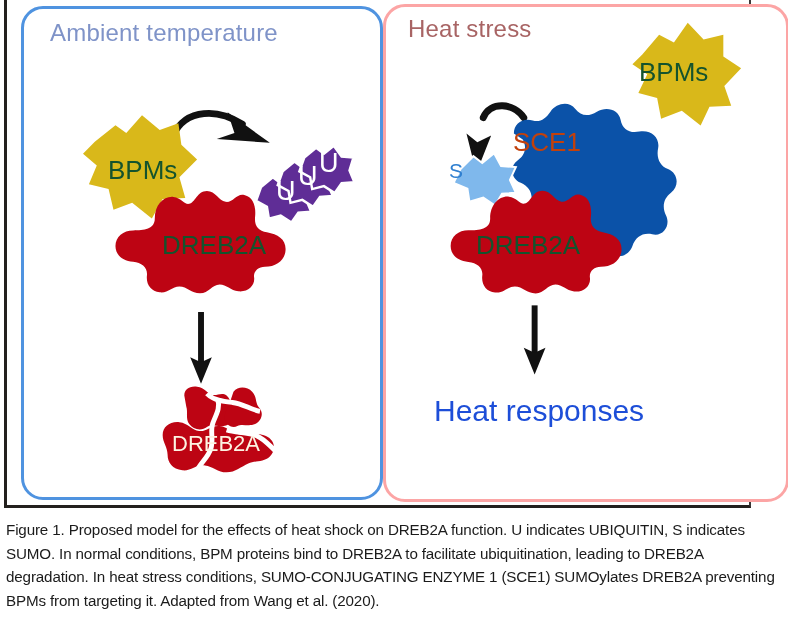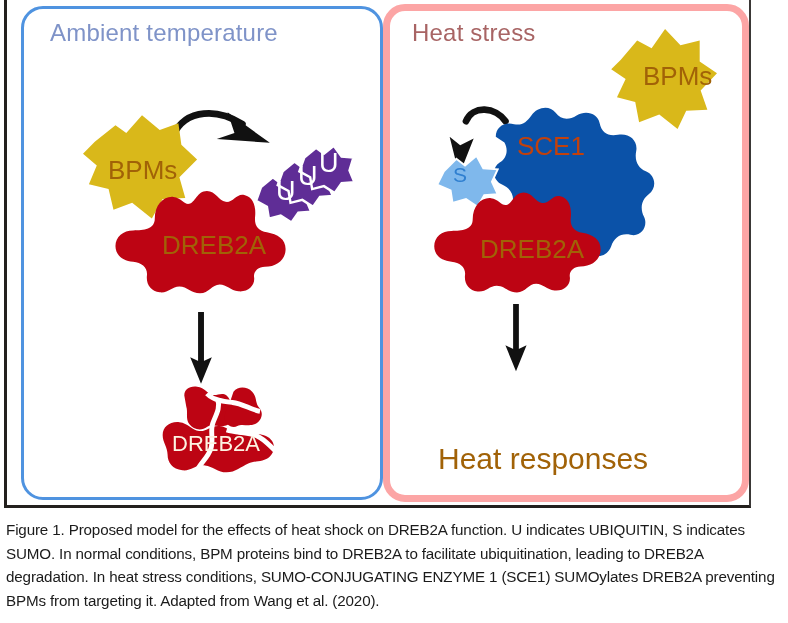--- a/index.html
+++ b/index.html
@@ -40,23 +40,23 @@
     left: 6px;
     top: 6px;
     width: 362px;
     height: 494px;
     border: 3px solid #4f93e0;
     margin-left: 8px;
   }
   #panel-heat {
     left: 376px;
     top: 4px;
-    width: 366px;
+    width: 406px;
     height: 498px;
-    border: 7px solid #fca5a5;
+    border: 3px solid #fca5a5;
   }
 
   .panel-title {
     position: absolute;
     font-size: 24px;
     letter-spacing: 0.2px;
     white-space: nowrap;
   }
   #title-ambient {
     left: 26px;
@@ -74,21 +74,21 @@
     position: absolute;
     left: 0;
     top: 0;
     width: 100%;
     height: 100%;
     overflow: visible;
   }
   .blob-label {
     position: absolute;
     font-size: 26px;
-    color: #a16207;
+    color: #14532d;
     white-space: nowrap;
     pointer-events: none;
   }
   .blob-label.small { font-size: 22px; }
 
   #label-bpms-left   { left: 84px;  top: 146px; }
   #label-dreb2a-left { left: 138px; top: 221px; }
   #label-dreb2a-deg  { left: 148px; top: 422px; color:#fdf3e2; }
   #label-bpms-right  { left: 253px; top: 50px; }
   #label-sce1        { left: 127px; top: 120px; color:#c2410c; }
@@ -112,23 +112,22 @@
     color: #2f7fd0;
     pointer-events: none;
   }
 
   
   #heat-responses {
     position: absolute;
     left: 48px;
     top: 387px;
     font-size: 30px;
-    color: #a16207;
+    color: #1d4ed8;
     white-space: nowrap;
-    margin-top: 44px;
   }
 
   
   #caption {
     position: absolute;
     left: 6px;
     top: 518px;
     width: 776px;
     font-size: 15.2px;
     line-height: 23.5px;

